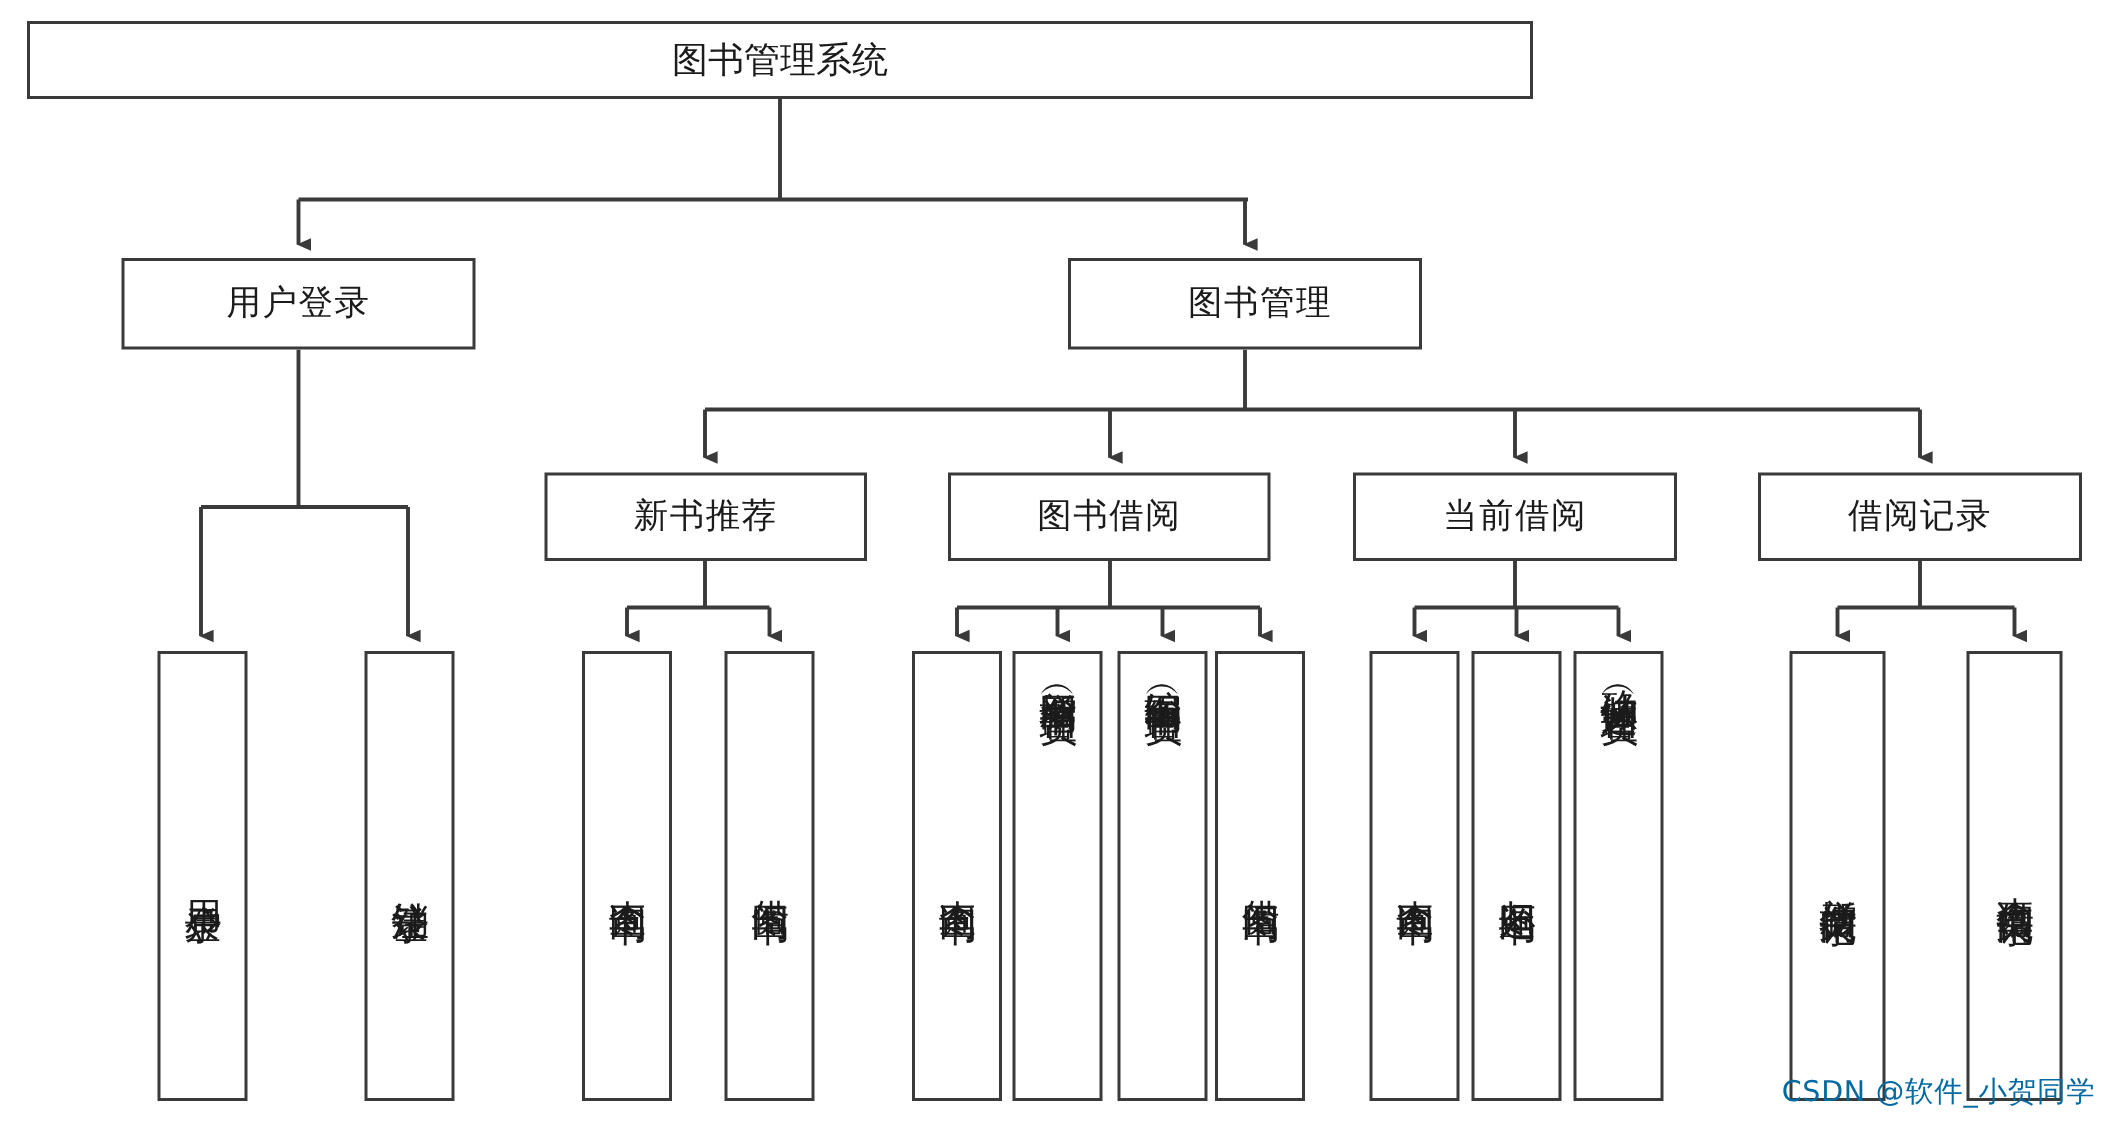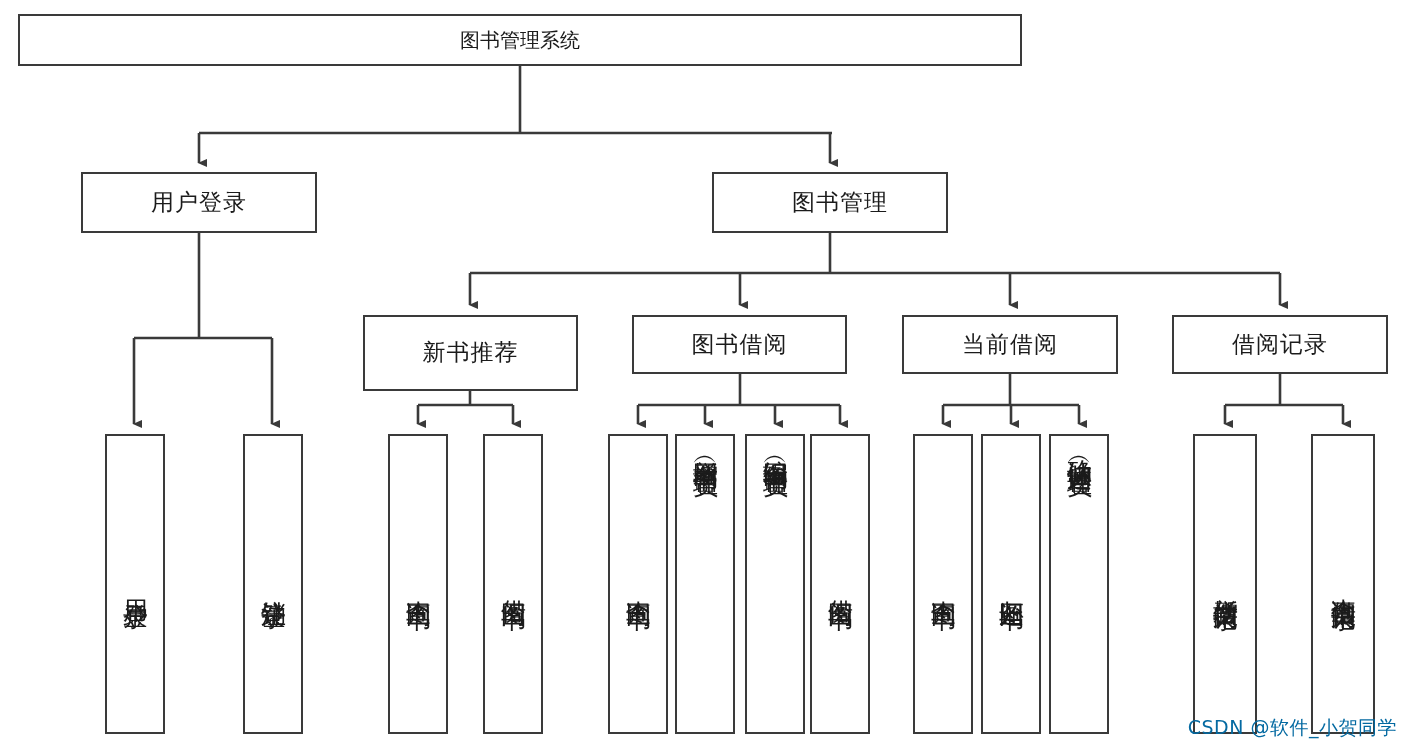--- a/index.html
+++ b/index.html
@@ -26,21 +26,21 @@
     align-items: center;
     justify-content: center;
     color: #1b1b1b;
   }
   .node.h {
     font-size: 23px;
     letter-spacing: 1px;
     line-height: 1.1;
   }
   .node.root {
-    font-size: 20px;
+    font-size: 24px;
   }
   .node.leaf {
     align-items: flex-start;
     justify-content: center;
     padding-top: 4px;
   }
   .vtext {
     writing-mode: vertical-rl;
     text-orientation: upright;
     font-size: 25px;
@@ -131,21 +131,21 @@
   </div>
 
   <div class="node h" style="left:81px; top:172px; width:236px; height:61px;">
     <span>用户登录</span>
   </div>
 
   <div class="node h" style="left:712px; top:172px; width:236px; height:61px;padding-left:20px;">
     <span>图书管理</span>
   </div>
 
-  <div class="node h" style="left:363px; top:315px; width:215px; height:76px;">
+  <div class="node h" style="left:363px; top:315px; width:215px; height:59px;">
     <span>新书推荐</span>
   </div>
 
   <div class="node h" style="left:632px; top:315px; width:215px; height:59px;">
     <span>图书借阅</span>
   </div>
 
   <div class="node h" style="left:902px; top:315px; width:216px; height:59px;align-items:center;">
     <span>当前借阅</span>
   </div>

